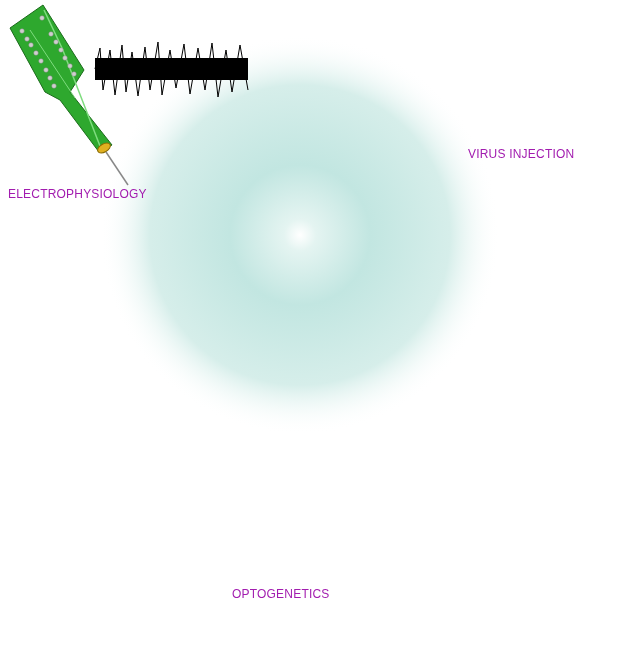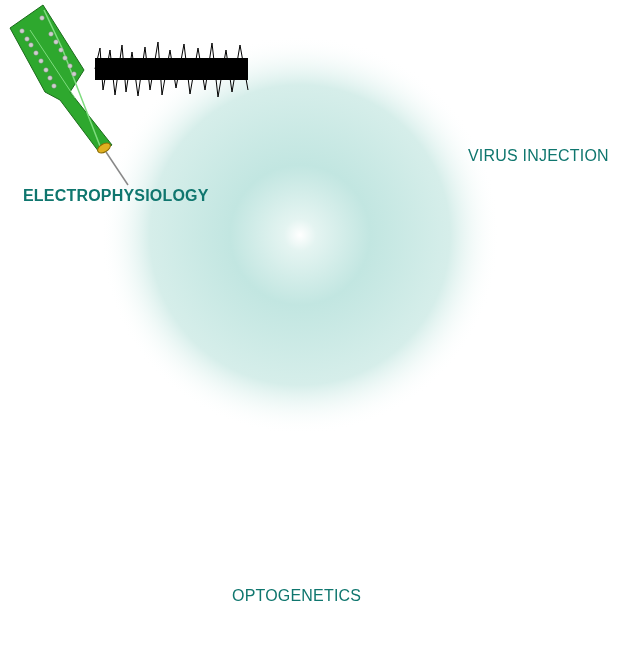--- a/index.html
+++ b/index.html
@@ -1,17 +1,17 @@
 <!DOCTYPE html>
 <html><head>
 <meta charset="utf-8">
 <style>
   html, body { margin:0; padding:0; background:#ffffff; }
   body { width:617px; height:646px; position:relative; overflow:hidden; font-family:"Liberation Sans", sans-serif; }
-  .label { position:absolute; font-size:16px; color:#0f766e; letter-spacing:0.2px; white-space:nowrap; }
+  .label { position:absolute; font-size:12px; color:#a21caf; letter-spacing:0.2px; white-space:nowrap; }
   svg { position:absolute; left:0; top:0; }
 </style>
 </head>
 <body>
 
 
 
 <svg width="617" height="646" viewBox="0 0 617 646">
   <defs>
     <radialGradient id="glow" cx="300" cy="235" r="200" gradientUnits="userSpaceOnUse">
@@ -127,17 +127,17 @@
     </path></g>
     <circle cx="276" cy="545" r="5" fill="#3dbb55"><circle cx="276" cy="545" r="1.8" fill="#444">
     <circle cx="337" cy="554" r="5" fill="#3dbb55"><circle cx="337" cy="554" r="1.8" fill="#444">
     <circle cx="280" cy="576" r="5" fill="#3dbb55"><circle cx="280" cy="576" r="1.8" fill="#444">
     <circle cx="248" cy="557" r="5" fill="#e6e6e6"><circle cx="248" cy="557" r="1.8" fill="#555">
     <circle cx="303" cy="545" r="4" fill="#ccc"><circle cx="303" cy="545" r="1.6" fill="#555">
     <circle cx="317" cy="576" r="4" fill="#e6e6e6"><circle cx="317" cy="576" r="1.6" fill="#555">
   </circle></circle></circle></circle></circle></circle></circle></circle></circle></circle></circle></circle></g>
 
 
-<div class="label" style="left:23px; top:187px;font-weight:bold;">ELECTROPHYSIOLOGY</div>
+<div class="label" style="left:8px; top:187px;">ELECTROPHYSIOLOGY</div>
 <div class="label" style="left:468px; top:147px;">VIRUS INJECTION</div>
 <div class="label" style="left:232px; top:587px;">OPTOGENETICS</div>
 
 
 
 </path></rect></body></html>

